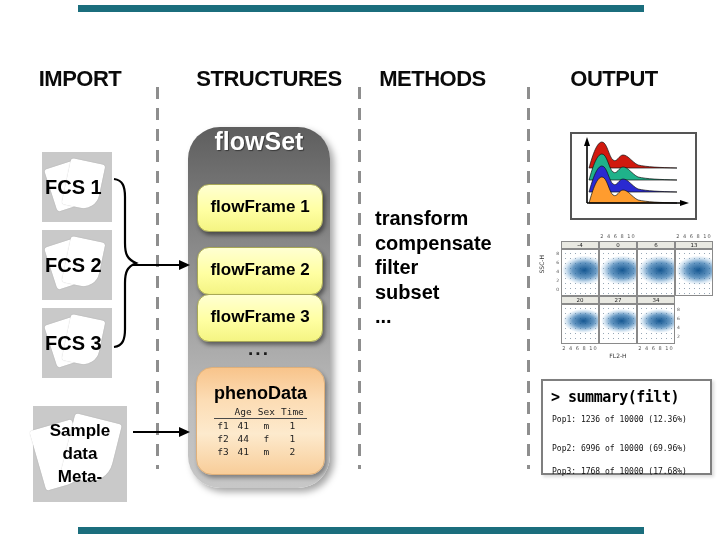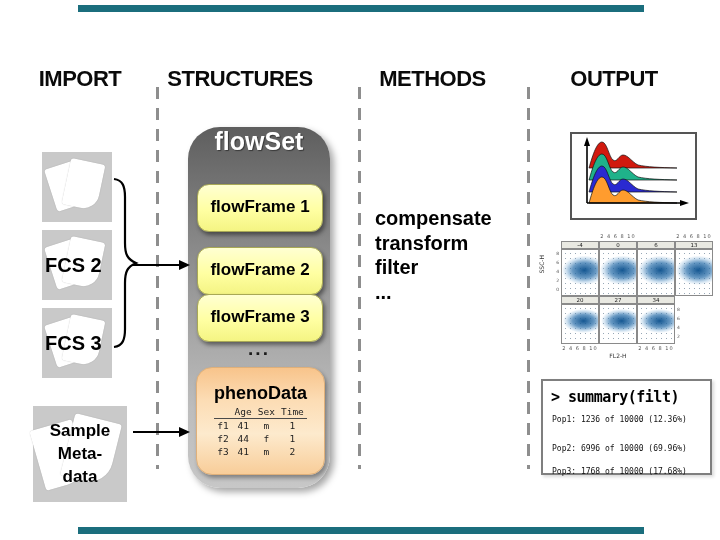--- a/index.html
+++ b/index.html
@@ -4,21 +4,21 @@
 <style>
   html,body{margin:0;padding:0;background:#fff;}
   .slide{position:relative;width:720px;height:540px;background:#ffffff;overflow:hidden;
          font-family:"Liberation Sans","DejaVu Sans",sans-serif;color:#000;padding-left:16px;}
   .bar{position:absolute;left:78px;width:566px;height:7px;background:#1b6e7d;}
   .bar.top{top:5px;} .bar.bottom{top:527px;}
 
   .col-header{position:absolute;top:66px;font-size:22px;font-weight:bold;letter-spacing:-0.5px;
               text-align:center;color:#0a0a0a;}
   .hdr-import{left:30px;width:100px;}
-  .hdr-structures{left:160px;width:160px;}
+  .hdr-structures{left:189px;width:160px;}
   .hdr-methods{left:370px;width:125px;}
   .hdr-output{left:560px;width:108px;}
 
   .divider{position:absolute;top:87px;height:382px;width:3px;
            background:repeating-linear-gradient(180deg,#8e8e8e 0 12px,transparent 12px 21px);}
   .div1{left:156px;} .div2{left:358px;} .div3{left:527px;}
 
   
   .fcs-box{position:absolute;left:42px;width:70px;height:70px;background:#c9c9c9;}
   .fcs1{top:152px;} .fcs2{top:230px;} .fcs3{top:308px;}
@@ -115,39 +115,40 @@
     <div class="sheet s2"></div>
   </div>
   <div class="fcs-box fcs2">
     <div class="sheet s1"></div>
     <div class="sheet s2"></div>
   </div>
   <div class="fcs-box fcs3">
     <div class="sheet s1"></div>
     <div class="sheet s2"></div>
   </div>
+  <div class="fcs-label lab1">FCS 1</div>
   <div class="fcs-label lab2">FCS 2</div>
   <div class="fcs-label lab3">FCS 3</div>
 
   <svg class="brace-svg" width="30" height="174" viewBox="0 0 30 174">
     <path d="M4,3 C13,4 15,11 15,21 L15,67 C15,78 17,83 26,87 C17,91 15,96 15,107 L15,153 C15,163 13,170 4,171" fill="none" stroke="#000" stroke-width="2.2"></path>
   </svg>
 
   <svg class="arrow-svg arr1" width="58" height="14" viewBox="0 0 58 14">
     <line x1="0" y1="7" x2="46" y2="7" stroke="#000" stroke-width="2"></line>
     <polygon points="46,2 57,7 46,12" fill="#000"></polygon>
   </svg>
 
   <div class="meta-box">
     <div class="sheet s1"></div>
     <div class="sheet s2"></div>
     <div class="meta-label">
       <div>Sample</div>
+      <div>data</div>
       <div>Meta-</div>
-      <div>data</div>
     </div>
   </div>
 
   <svg class="arrow-svg arr2" width="58" height="14" viewBox="0 0 58 14">
     <line x1="0" y1="7" x2="46" y2="7" stroke="#000" stroke-width="2"></line>
     <polygon points="46,2 57,7 46,12" fill="#000"></polygon>
   </svg>
 
   <div class="flowset">
     <div class="flowset-title">flowSet</div>
@@ -185,23 +186,24 @@
           <td>f3</td>
           <td>41</td>
           <td>m</td>
           <td>2</td>
         </tr>
       </tbody>
     </table>
   </div>
 
   <div class="methods-list">
+    <div>transform</div>
     <div>compensate</div>
-    <div>transform</div>
     <div>filter</div>
+    <div>subset</div>
     <div>...</div>
   </div>
 
   <div class="density-box">
     <svg width="123" height="84" viewBox="0 0 123 84">
       <g transform="translate(17,34)">
         <path d="M0,0 C4,-14 8,-26 13,-26 C18,-26 20,-11 24,-8 C28,-5 30,-13 34,-13 C39,-13 43,-6 49,-3 C58,-1 70,-0.5 88,0 Z" stroke="#111" stroke-width="0.7" fill="#d11a0f"></path>
       </g>
       <g transform="translate(17,46)">
         <path d="M0,0 C4,-14 8,-26 13,-26 C18,-26 20,-11 24,-8 C28,-5 30,-13 34,-13 C39,-13 43,-6 49,-3 C58,-1 70,-0.5 88,0 Z" stroke="#111" stroke-width="0.7" fill="#1fb28a"></path>

